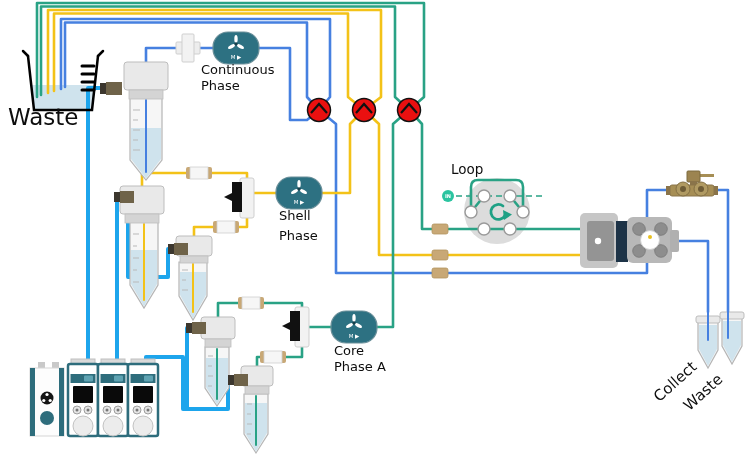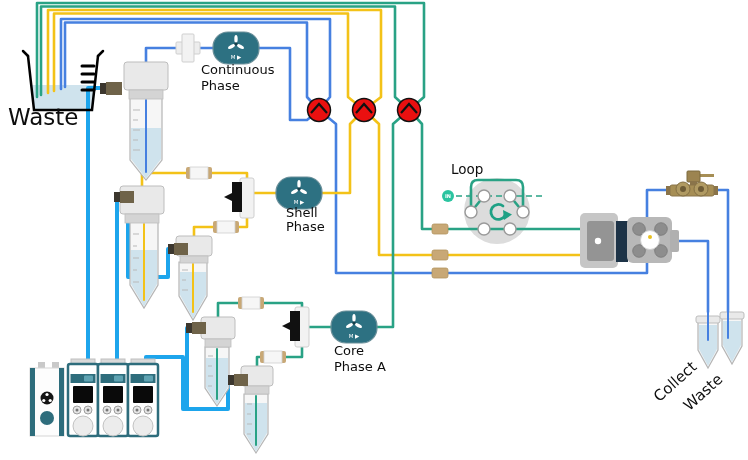--- a/index.html
+++ b/index.html
@@ -2,21 +2,21 @@
 <html style="--c-teal: #29a285; --c-yellow: #f3c218; --c-blue: #4680e0; --c-light_blue: #1da5ec; --c-valve_red: #ea1010; --c-flow_unit: #2d7182; --c-controller_teal: #2e6d7c; --c-tan: #c8a876; --c-liquid: #cfe3ed; --c-brass: #a68e55; --c-navy: #1d3347;"><head>
 <meta charset="utf-8">
 <style>
   html,body{margin:0;padding:0;background:#fff;}
   .stage{position:relative;width:748px;height:460px;background:#fff;overflow:hidden;
          font-family:"DejaVu Sans","Liberation Sans",sans-serif;}
   .stage svg{position:absolute;left:0;top:0;}
   .lbl{position:absolute;color:#0d0d0d;}
   .lbl-waste{left:8px;top:104px;font-size:23px;}
   .lbl-cont{left:201px;top:62px;width:80px;font-size:13px;line-height:15.5px;}
-  .lbl-shell{left:286px;top:206px;width:52px;font-size:13px;line-height:14px;}
+  .lbl-shell{left:279px;top:206px;width:52px;font-size:13px;line-height:20px;}
   .lbl-core{left:334px;top:343px;width:62px;font-size:13px;line-height:15.5px;}
   .lbl-loop{left:451px;top:161px;font-size:13.5px;}
   .lbl-collect{left:650px;top:392px;font-size:15px;transform:rotate(-42deg);transform-origin:0 0;}
   .lbl-waste2{left:680px;top:401px;font-size:15px;transform:rotate(-42deg);transform-origin:0 0;}
   
   .tube{fill:none;stroke-width:2.6;stroke-linejoin:round;stroke-linecap:round;}
   .tl{stroke:var(--c-teal);} .yl{stroke:var(--c-yellow);} .bl{stroke:var(--c-blue);}
   .pl{stroke:var(--c-light_blue);stroke-width:4;}
   .dash{stroke:var(--c-teal);stroke-width:1.6;stroke-dasharray:6 4;}
   .dip{fill:none;stroke-width:2;stroke-linecap:round;}

